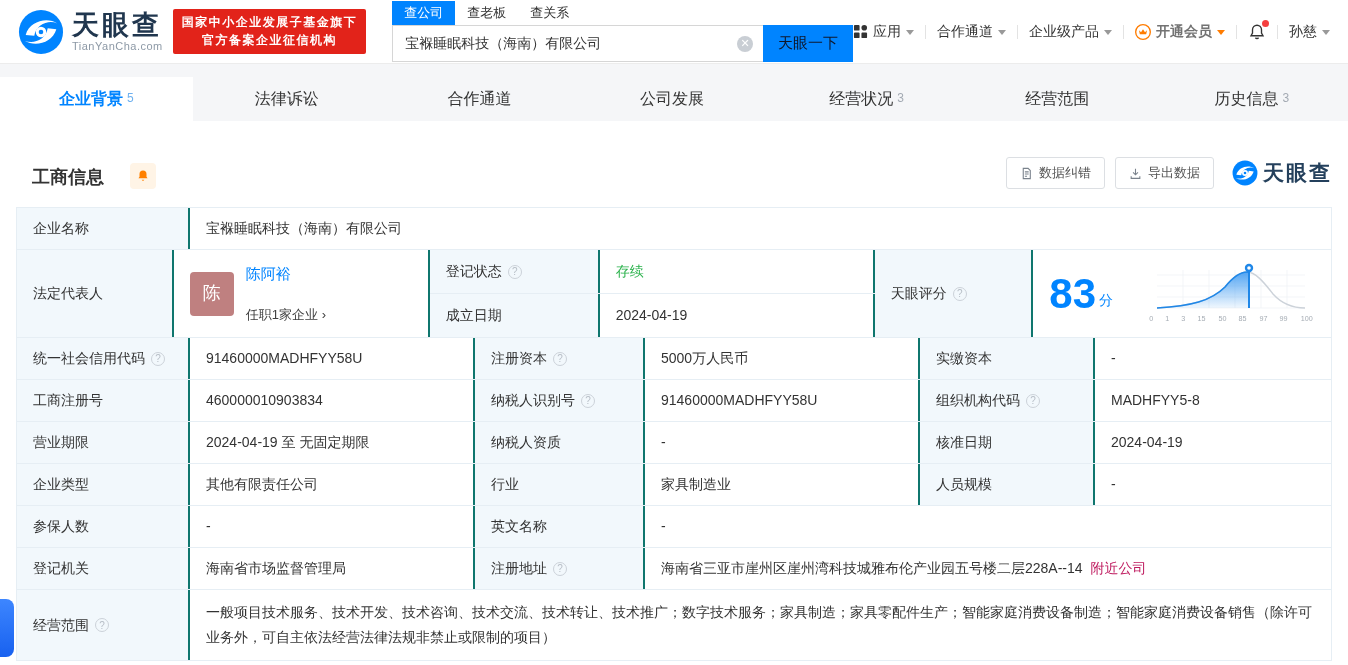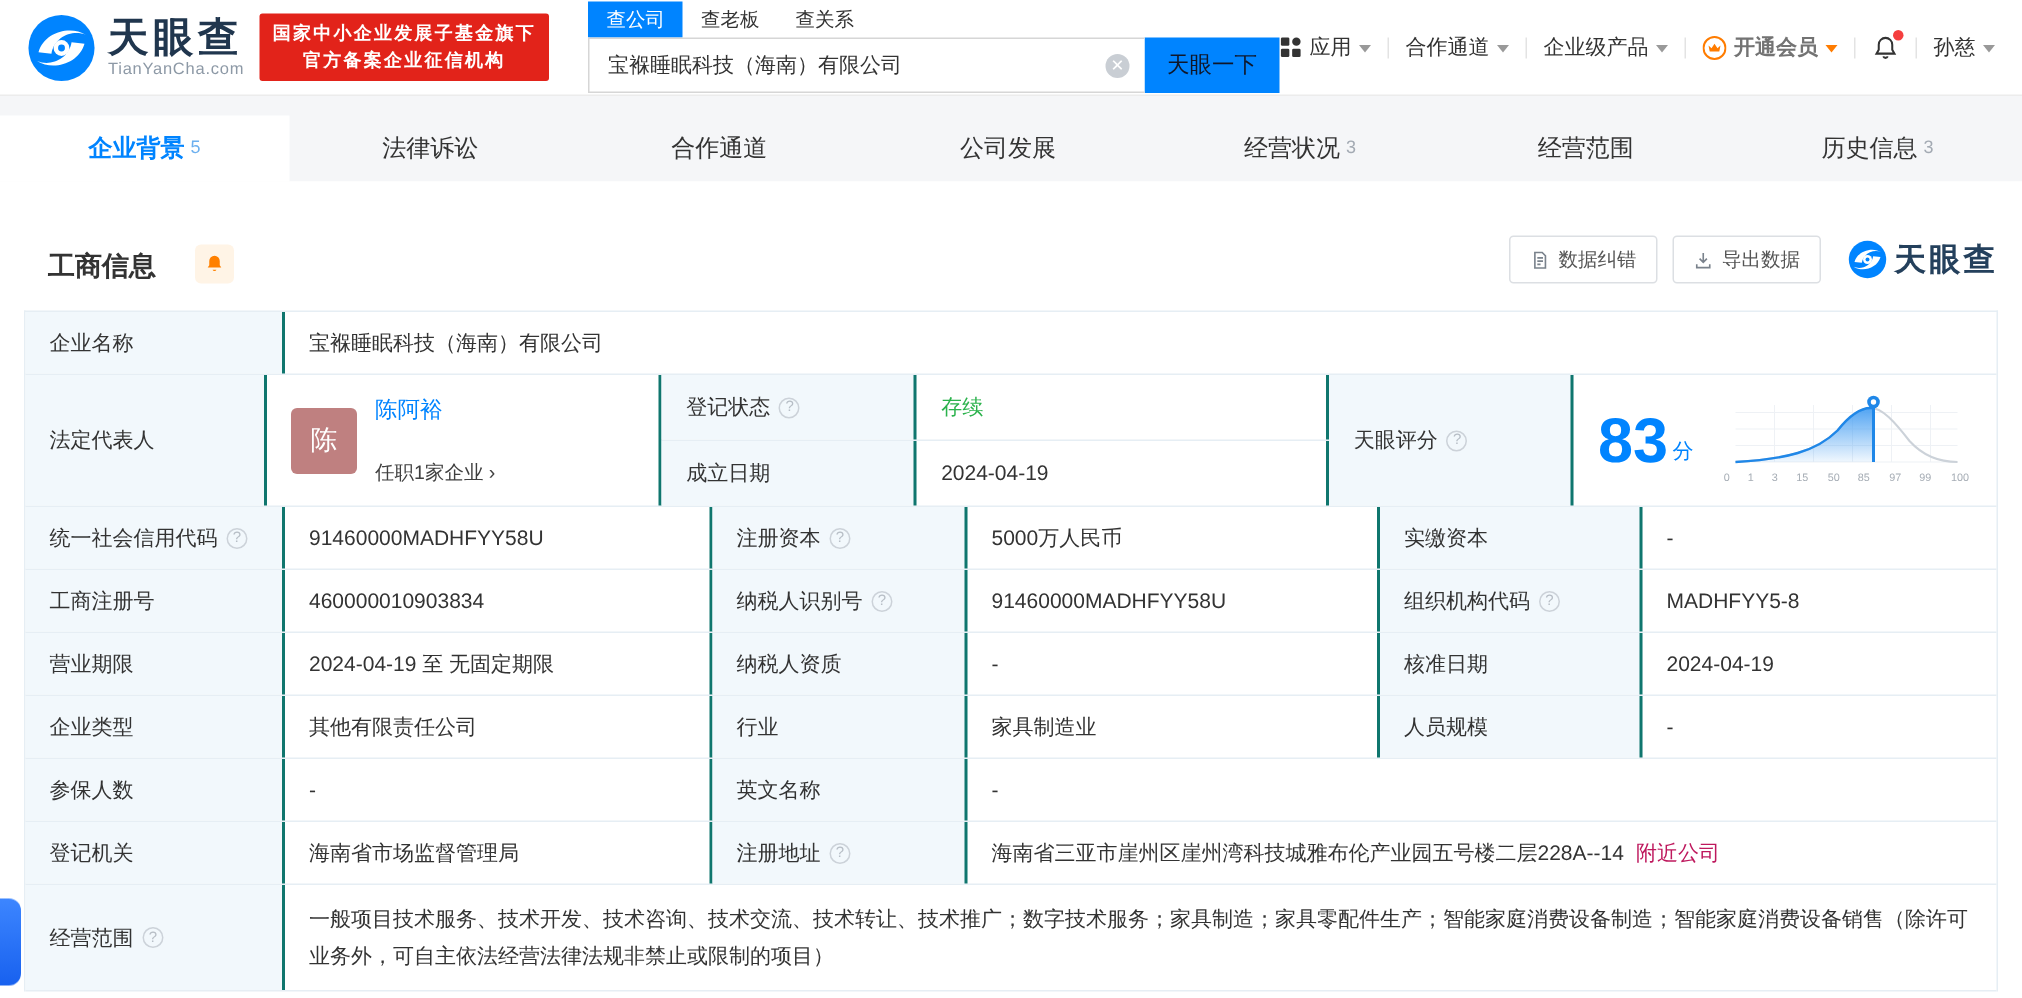--- a/index.html
+++ b/index.html
@@ -91,21 +91,21 @@
     font-size:18px; display:flex; align-items:center; justify-content:center; flex:none; cursor:pointer; }
   .rep-info { display:flex; flex-direction:column; gap:20px; }
   .rep-name { font-size:15px; color:#0084ff; cursor:pointer; }
   .rep-link { font-size:13px; color:#404040; cursor:pointer; }
   .rep-link::after { content:" ›"; }
   .subgrid { width:445px; display:flex; flex-direction:column; }
   .subrow { display:flex; flex:1; }
   .subrow:first-child { border-bottom:1px solid #e6eef4; }
   .subrow .cell { height:100%; }
 
-  .score-cell { gap:18px; padding:4px 16px; }
+  .score-cell { gap:34px; padding:4px 16px; }
   .score-num-wrap { display:flex; align-items:flex-end; }
   .score-num { font-size:42px; font-weight:bold; color:#0084ff; line-height:1; }
   .score-unit { font-size:14px; color:#0084ff; margin:0 0 4px 3px; }
   .score-chart { width:168px; }
   .curve-svg { width:168px; height:50px; display:block; }
   .ticks { display:flex; justify-content:space-between; padding:0 2px; margin-top:1px; }
   .ticks span { font-size:8px; color:#a6adb5; transform:scale(.9); }
 
   .wrap-cell { display:block; padding-top:10px; padding-bottom:10px; line-height:1.8; }
   .addr-cell { gap:8px; }

